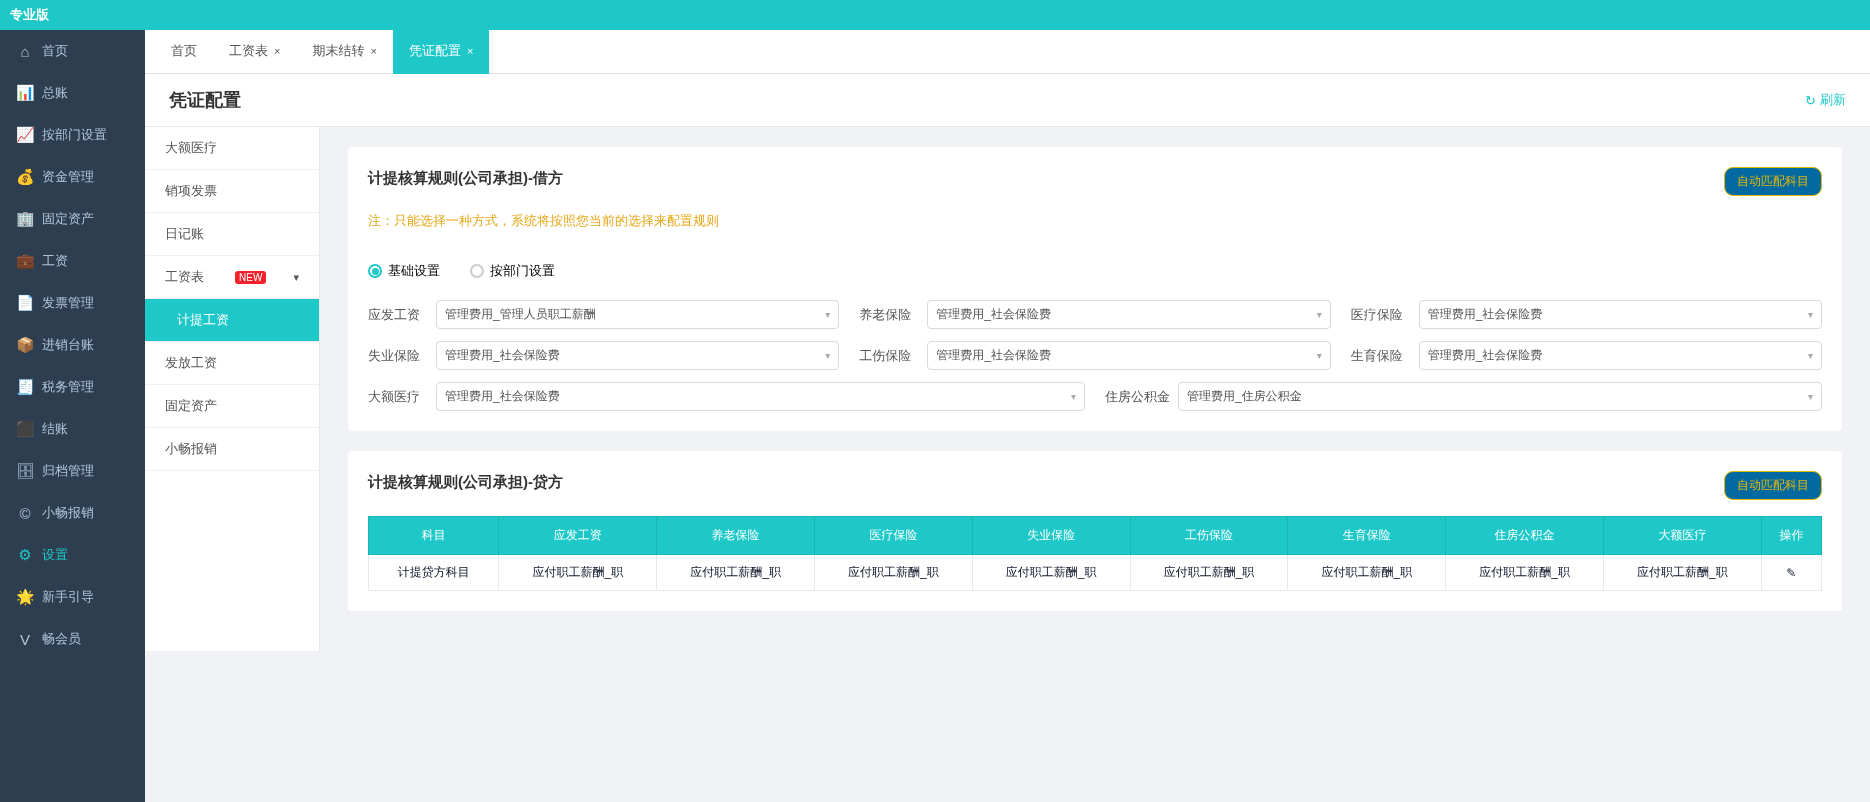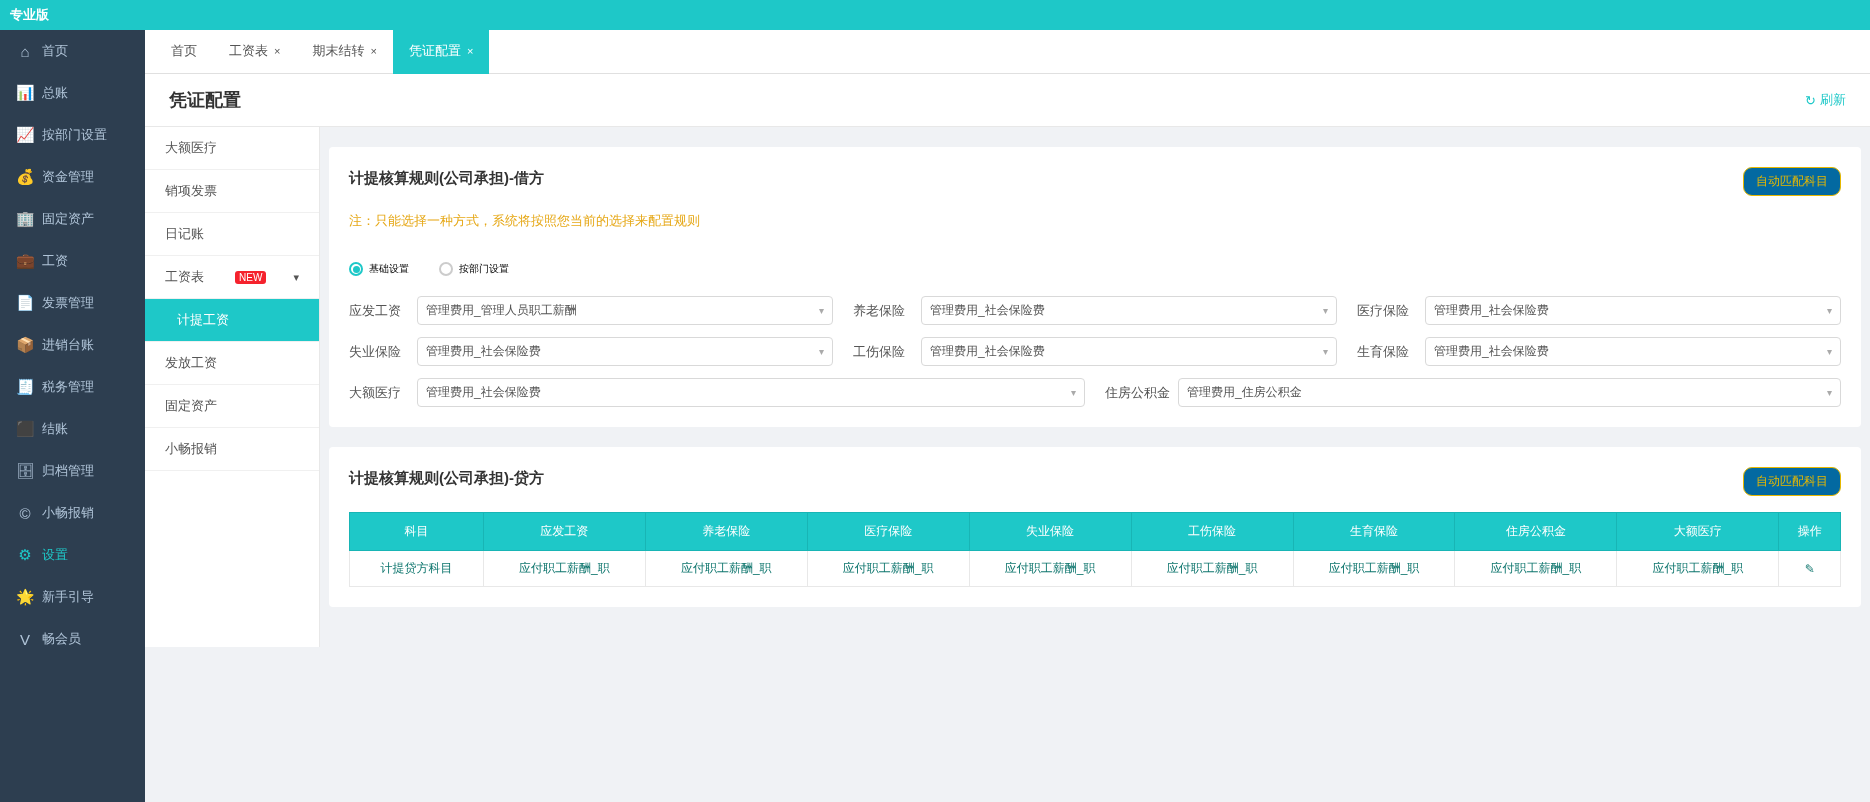--- a/index.html
+++ b/index.html
@@ -37,30 +37,30 @@
 
     
     .main-layout { display: flex; flex: 1; overflow: hidden; }
     .left-nav { width: 175px; background: white; border-right: 1px solid #e8e8e8; overflow-y: auto; flex-shrink: 0; }
     .left-nav-item { padding: 12px 20px; color: #555; cursor: pointer; font-size: 13px; border-bottom: 1px solid #f0f0f0; display: flex; align-items: center; justify-content: space-between; }
     .left-nav-item.active { background: #1ec8c8; color: white; padding-left: 32px; }
     .left-nav-item .badge-new { background: #f5222d; color: white; font-size: 10px; padding: 1px 4px; border-radius: 3px; margin-left: 4px; }
     .left-nav-item .chevron { font-size: 11px; }
 
     
-    .right-content { flex: 1; overflow-y: auto; padding: 20px 9px; }
+    .right-content { flex: 1; overflow-y: auto; padding: 20px 28px; }
 
     
     .section { background: white; padding: 20px; margin-bottom: 20px; border-radius: 4px; }
     .section-title { font-size: 15px; font-weight: bold; color: #333; margin-bottom: 6px; }
     .section-note { color: #e6a817; font-size: 13px; margin-bottom: 32px; }
 
     
     .radio-group { display: flex; align-items: center; gap: 30px; margin-bottom: 20px; }
-    .radio-item { display: flex; align-items: center; gap: 6px; cursor: pointer; font-size: 10px; }
+    .radio-item { display: flex; align-items: center; gap: 6px; cursor: pointer; font-size: 13px; }
     .radio-circle { width: 14px; height: 14px; border-radius: 50%; border: 2px solid #1ec8c8; display: flex; align-items: center; justify-content: center; }
     .radio-circle.checked::after { content: ''; width: 7px; height: 7px; background: #1ec8c8; border-radius: 50%; }
     .radio-circle.unchecked { border-color: #ccc; }
 
     
     .form-grid { display: grid; grid-template-columns: repeat(3, 1fr); gap: 12px 20px; }
     .form-row-2 { display: grid; grid-template-columns: repeat(2, 1fr); gap: 12px 20px; margin-top: 12px; }
     .form-item { display: flex; align-items: center; gap: 8px; }
     .form-label { color: #555; font-size: 13px; white-space: nowrap; min-width: 60px; }
     .form-select { flex: 1; border: 1px solid #d9d9d9; border-radius: 4px; padding: 5px 8px; font-size: 12px; display: flex; align-items: center; justify-content: space-between; background: white; cursor: pointer; color: #555; min-width: 0; }
@@ -68,21 +68,21 @@
     .form-select-arrow { flex-shrink: 0; color: #aaa; font-size: 10px; margin-left: 4px; }
 
     
     .section-header { display: flex; align-items: center; justify-content: space-between; margin-bottom: 16px; }
     .auto-match-btn { border: 1px solid #e6b800; color: #e6b800; background: #0369a1; padding: 5px 12px; border-radius: 9px; cursor: pointer; font-size: 12px; }
 
     
     .data-table { width: 100%; border-collapse: collapse; font-size: 12px; }
     .data-table thead tr { background: #1ec8c8; color: white; }
     .data-table th { padding: 10px 8px; text-align: center; font-weight: normal; border: 1px solid #18b5b5; }
-    .data-table td { padding: 9px 8px; text-align: center; border: 1px solid #e8e8e8; color: #0f766e; }
+    .data-table td { padding: 9px 8px; text-align: center; border: 1px solid #e8e8e8; color: #0f172a; }
     .data-table tbody tr:nth-child(even) { background: #fafafa; }
 
     .scrollbar-thin::-webkit-scrollbar { width: 4px; }
     .scrollbar-thin::-webkit-scrollbar-thumb { background: #ccc; border-radius: 2px; }
   </style>
 </head>
 <body>
 
 <div class="top-bar">
   <span class="brand">专业版</span>

